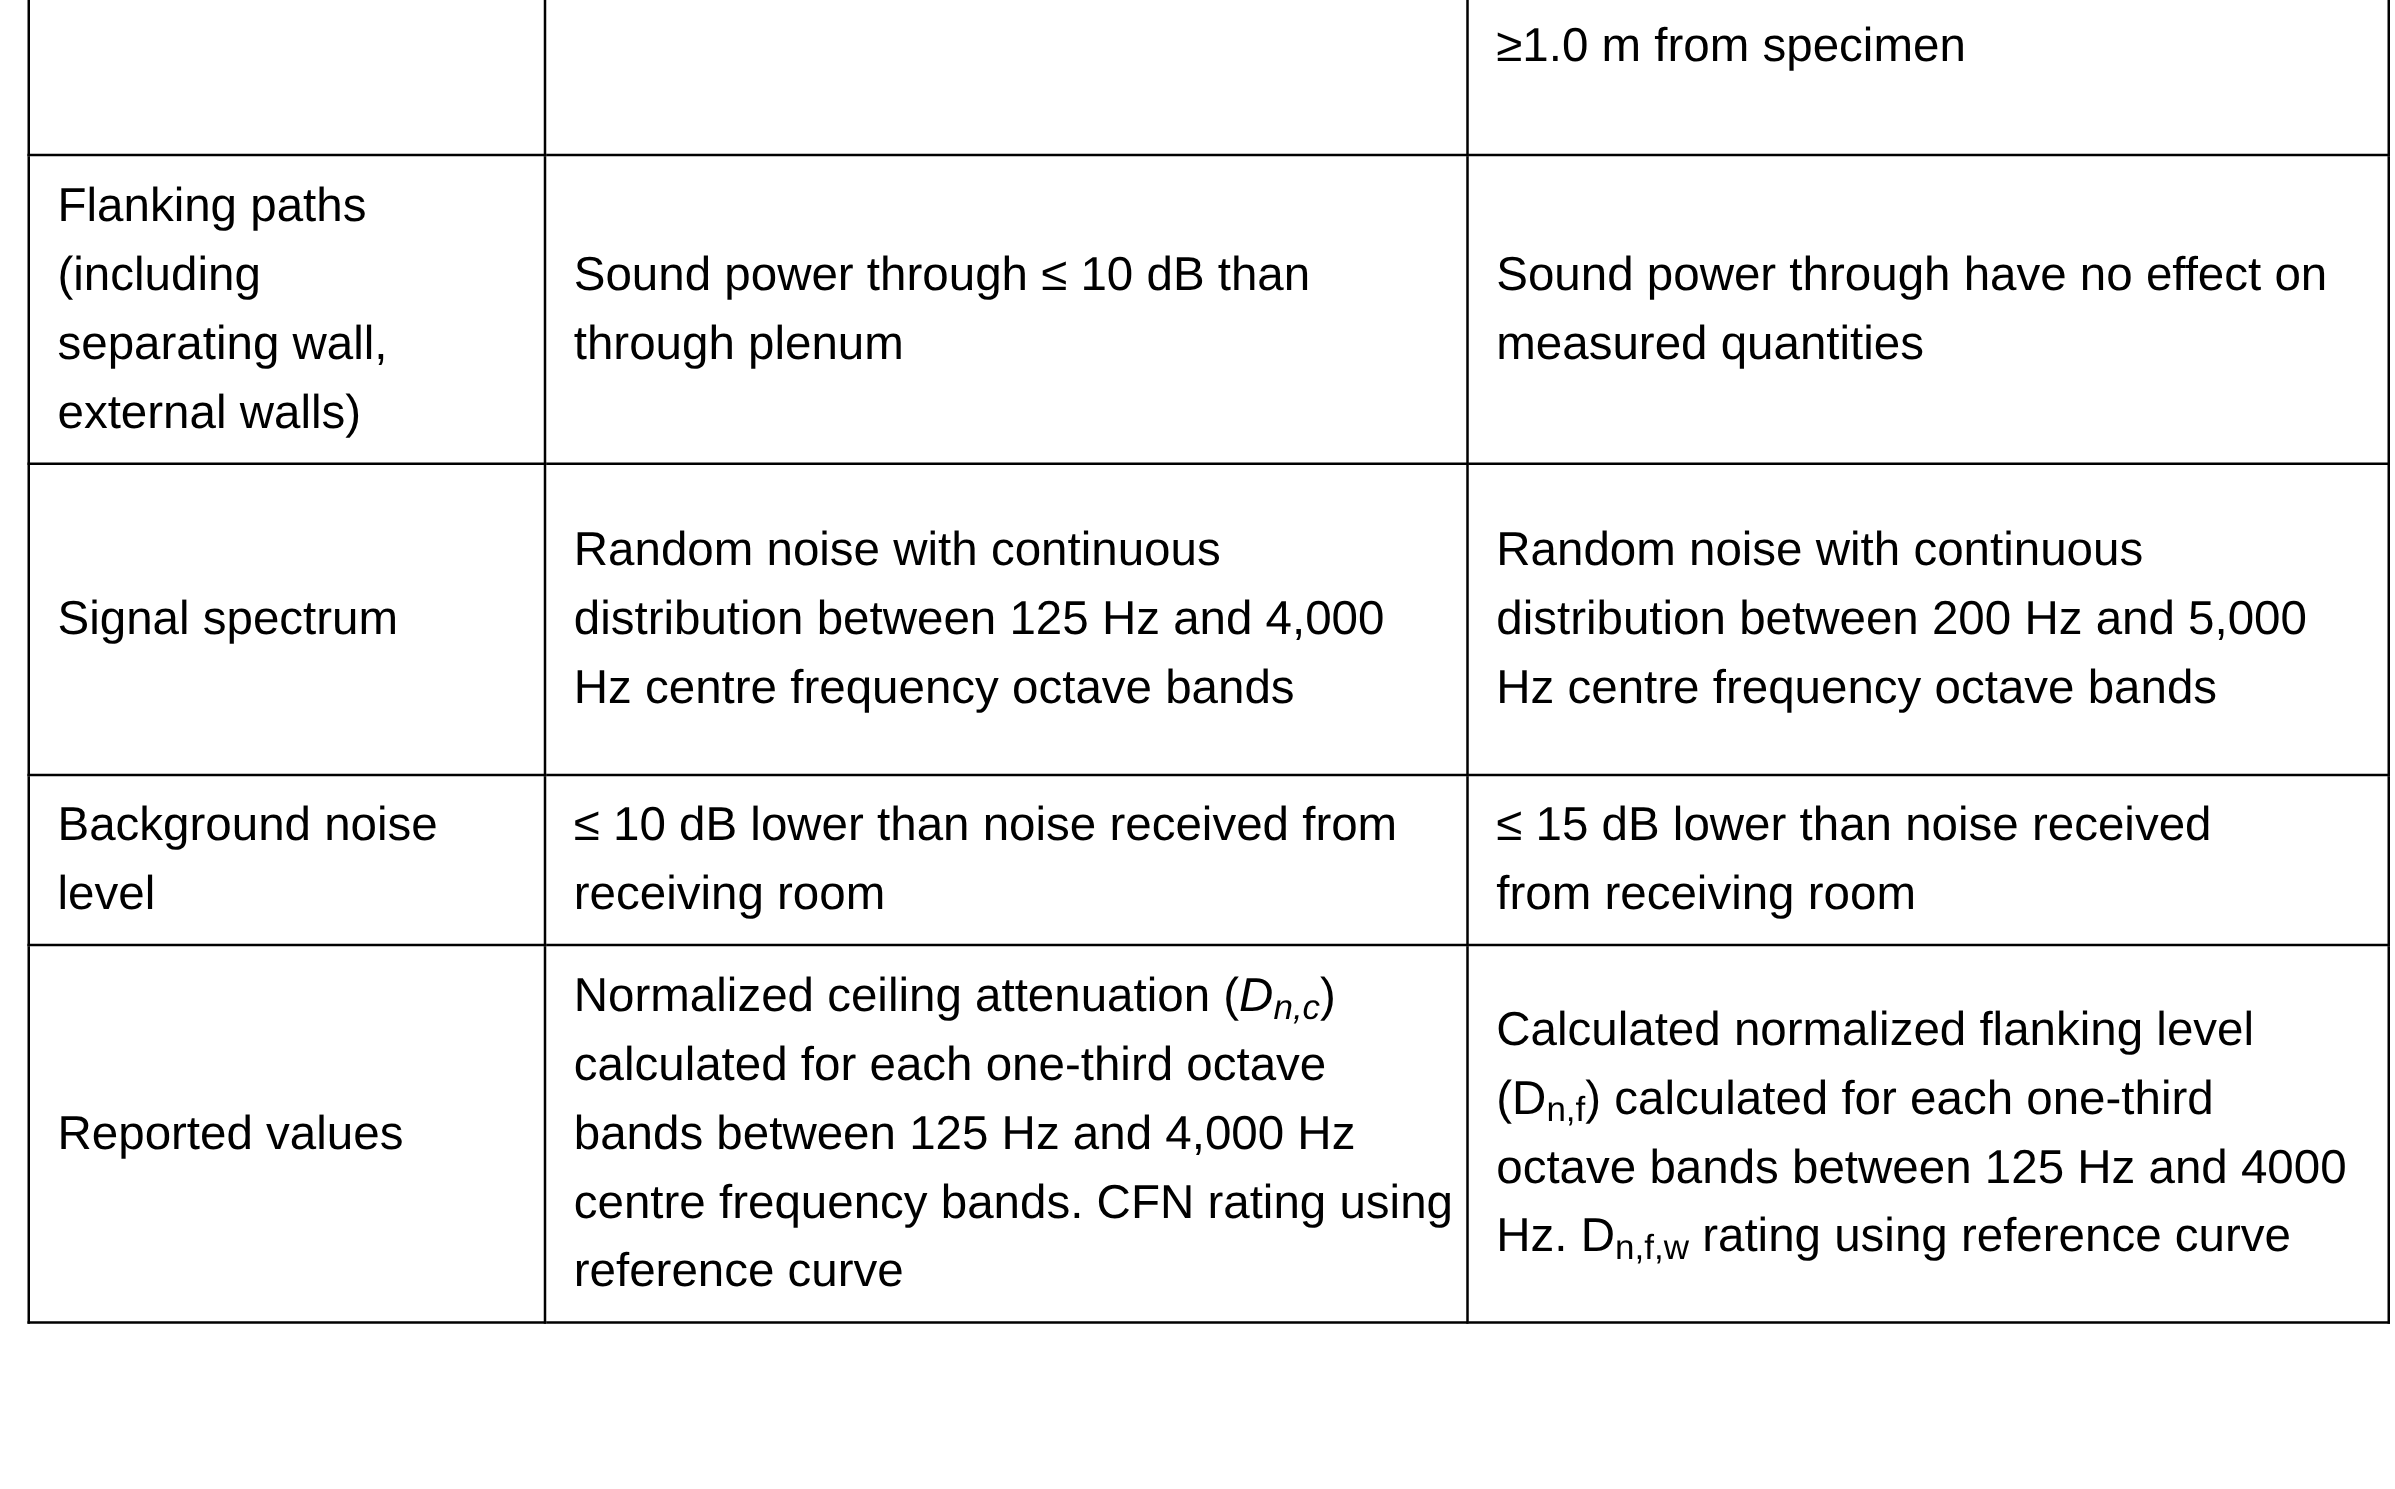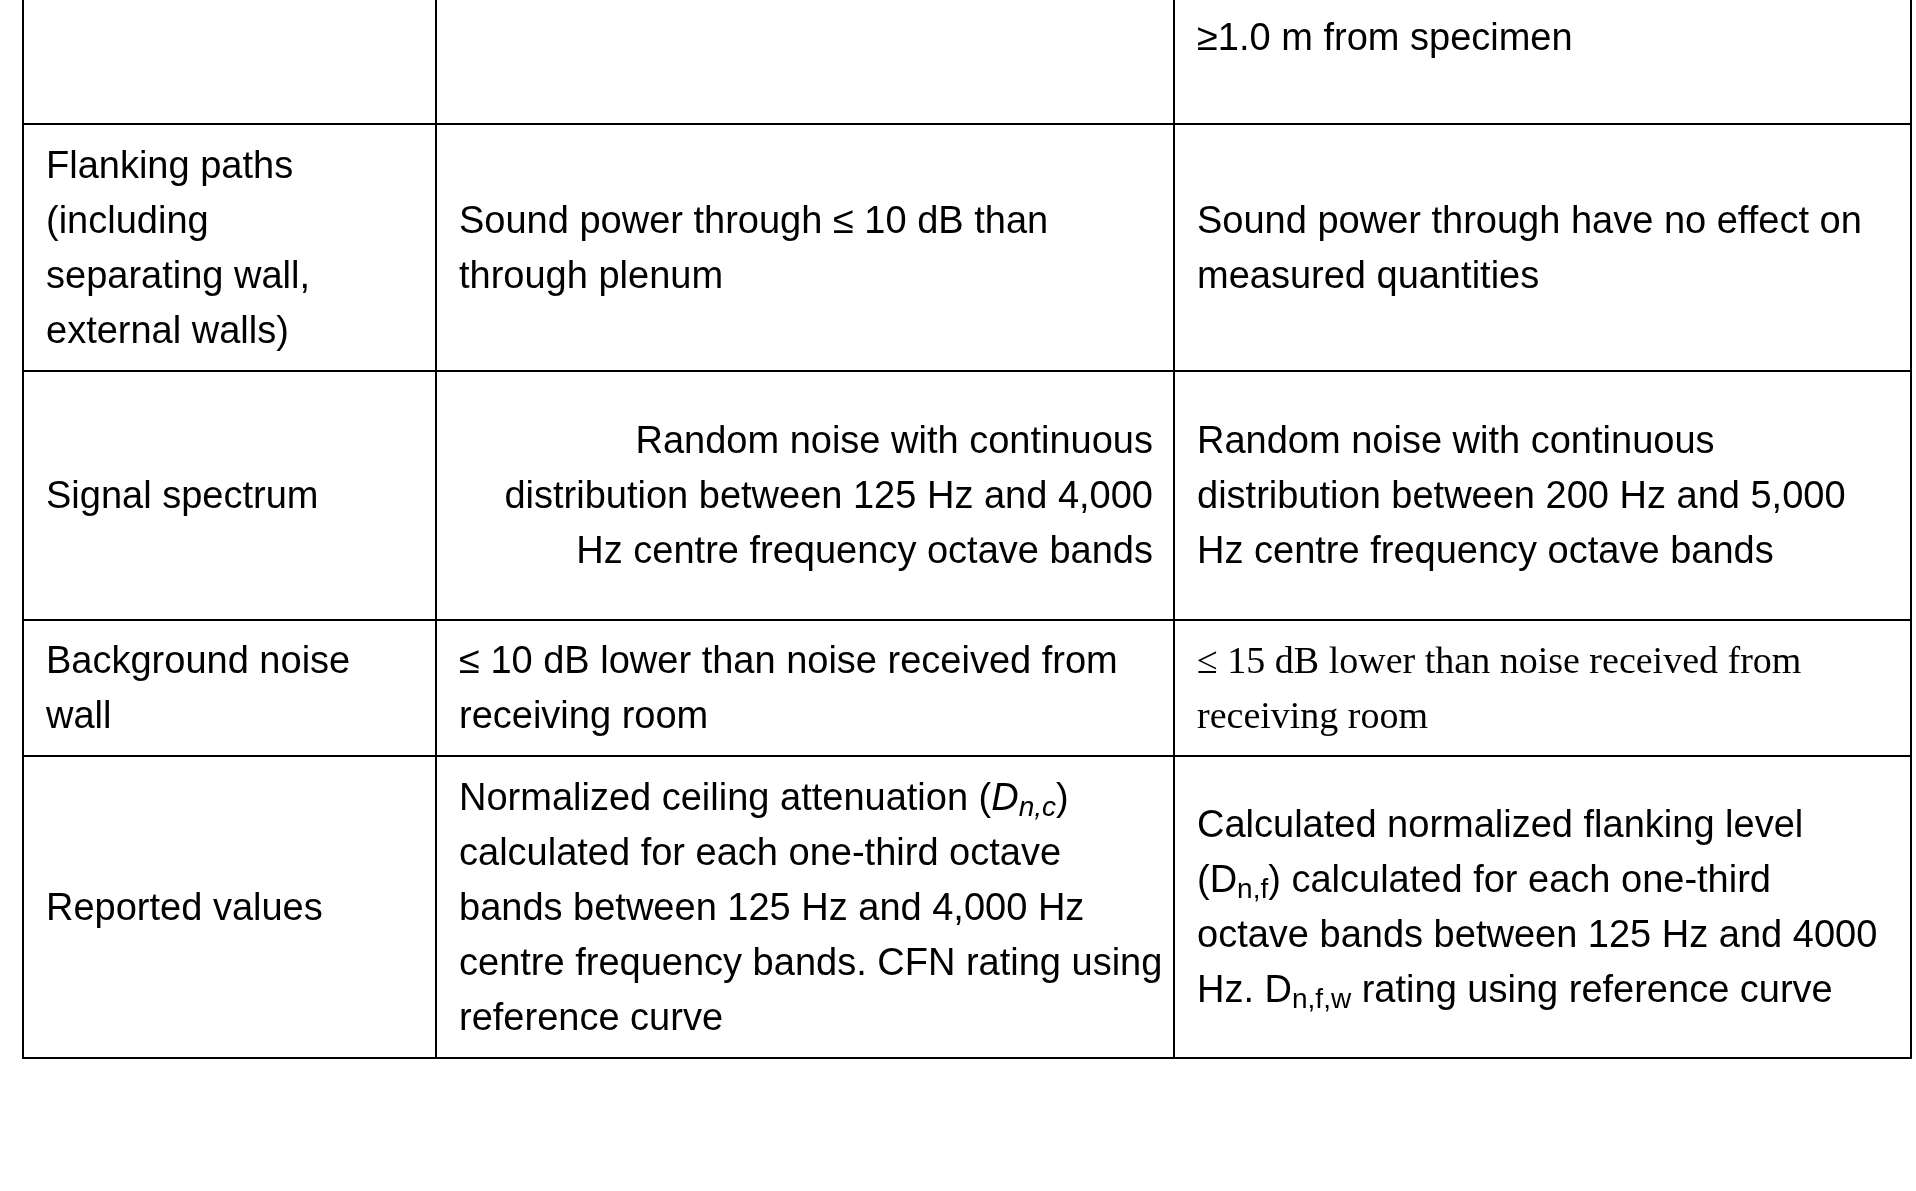--- a/index.html
+++ b/index.html
@@ -38,27 +38,27 @@
       <td class="top"></td>
       <td class="top" style="vertical-align:top; padding-top:12px;">≥1.0 m from  specimen</td>
     </tr>
     <tr class="r1">
       <td style="padding-right:60px;">Flanking paths (including separating wall, external walls)</td>
       <td style="padding-right:50px;">Sound power through ≤ 10 dB than through plenum</td>
       <td>Sound power through have no effect on measured quantities</td>
     </tr>
     <tr class="r2">
       <td>Signal spectrum</td>
-      <td style="text-align:right;">Random noise with continuous distribution between 125 Hz and 4,000 Hz centre frequency octave bands</td>
+      <td style="">Random noise with continuous distribution between 125 Hz and 4,000 Hz centre frequency octave bands</td>
       <td style="padding-right:60px;">Random noise with continuous distribution between 200 Hz and 5,000 Hz centre frequency octave bands</td>
     </tr>
     <tr class="r3">
-      <td style="padding-right:40px;">Background noise wall</td>
+      <td style="padding-right:40px;">Background noise level</td>
       <td style="padding-right:40px;">≤ 10 dB lower than noise received from receiving room</td>
-      <td style="padding-right:60px;font-family:Liberation Serif, serif;">≤ 15 dB lower than noise received from receiving room</td>
+      <td style="padding-right:60px;">≤ 15 dB lower than noise received from receiving room</td>
     </tr>
     <tr class="r5">
       <td>Reported values</td>
       <td style="padding-right:10px;">
         <span class="seg">Normalized ceiling attenuation (</span><span class="it">D</span><sub class="it">n,c</sub><span class="seg">) calculated for each one-third octave bands between 125 Hz and 4,000 Hz centre frequency bands. CFN rating using reference curve</span>
       </td>
       <td style="padding-right:20px;">
         <span class="seg">Calculated normalized flanking level (</span><span>D</span><sub>n,f</sub><span class="seg">) calculated for each one-third octave bands between 125 Hz and 4000 Hz. </span><span>D</span><sub>n,f,w</sub><span class="seg"> rating using reference curve</span>
       </td>
     </tr>

